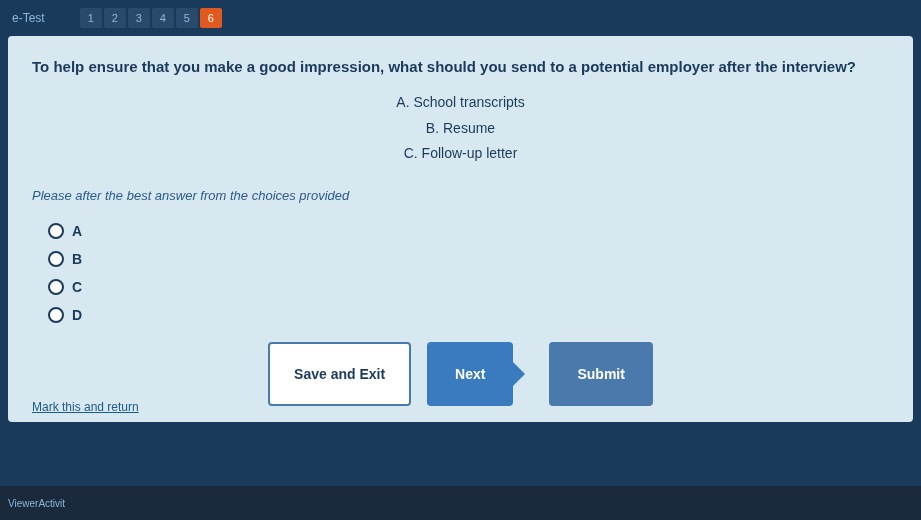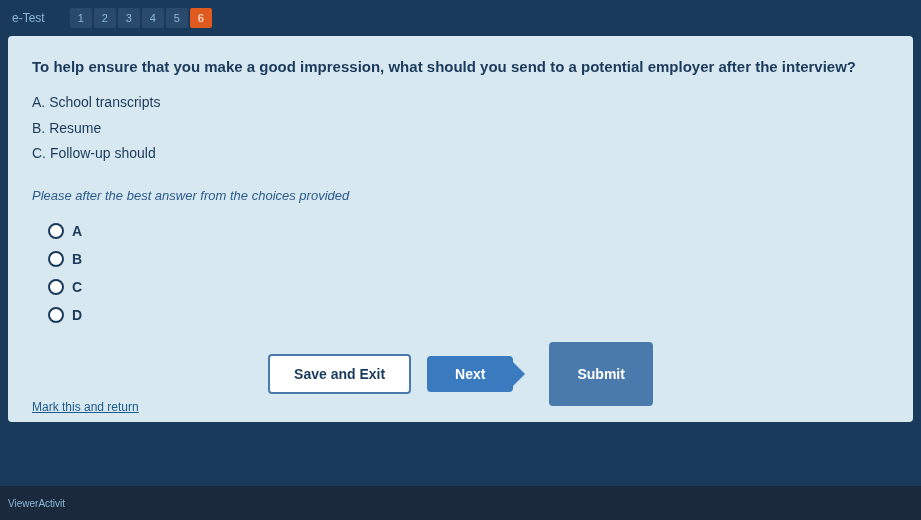--- a/index.html
+++ b/index.html
@@ -11,21 +11,21 @@
       overflow: hidden;
       position: relative;
     }
 
     
     .top-bar {
       background: #1a3a5c;
       padding: 8px 12px;
       display: flex;
       align-items: center;
-      gap: 9px;
+      gap: 19px;
     }
 
     .top-bar-title {
       color: #8ab8d8;
       font-size: 12px;
       margin-right: 8px;
     }
 
     
     .main-content {
@@ -41,20 +41,21 @@
     .question-text {
       color: #1a3a5c;
       font-size: 15px;
       font-weight: bold;
       margin-bottom: 16px;
       line-height: 1.4;
     }
 
     .answer-options {
       margin-bottom: 20px;
+      text-align: center;
     }
 
     .answer-option {
       color: #1a3a5c;
       font-size: 14px;
       margin-bottom: 6px;
       line-height: 1.4;
     }
 
     .instruction-text {
@@ -95,21 +96,20 @@
       font-weight: bold;
     }
 
     
     .action-bar {
       position: absolute;
       bottom: 16px;
       left: 0;
       right: 0;
       display: flex;
-      align-items: center;
       justify-content: center;
       gap: 16px;
     }
 
     .btn-save-exit {
       background: white;
       border: 2px solid #4a7aac;
       color: #1a3a5c;
       padding: 10px 24px;
       font-size: 14px;
@@ -226,21 +226,21 @@
   <div class="question-text">To help ensure that you make a good impression, what should you send to a potential employer after the interview?</div>
 
   <div class="answer-options">
     <div class="answer-option">
       <span>A.</span>&nbsp;<span>School transcripts</span>
     </div>
     <div class="answer-option">
       <span>B.</span>&nbsp;<span>Resume</span>
     </div>
     <div class="answer-option">
-      <span>C.</span>&nbsp;<span>Follow-up should</span>
+      <span>C.</span>&nbsp;<span>Follow-up letter</span>
     </div>
   </div>
 
   <div class="instruction-text">Please after the best answer from the choices provided</div>
 
   <div class="radio-options">
     <label class="radio-item">
       <div class="radio-circle"></div>
       <span class="radio-label">A</span>
     </label>

